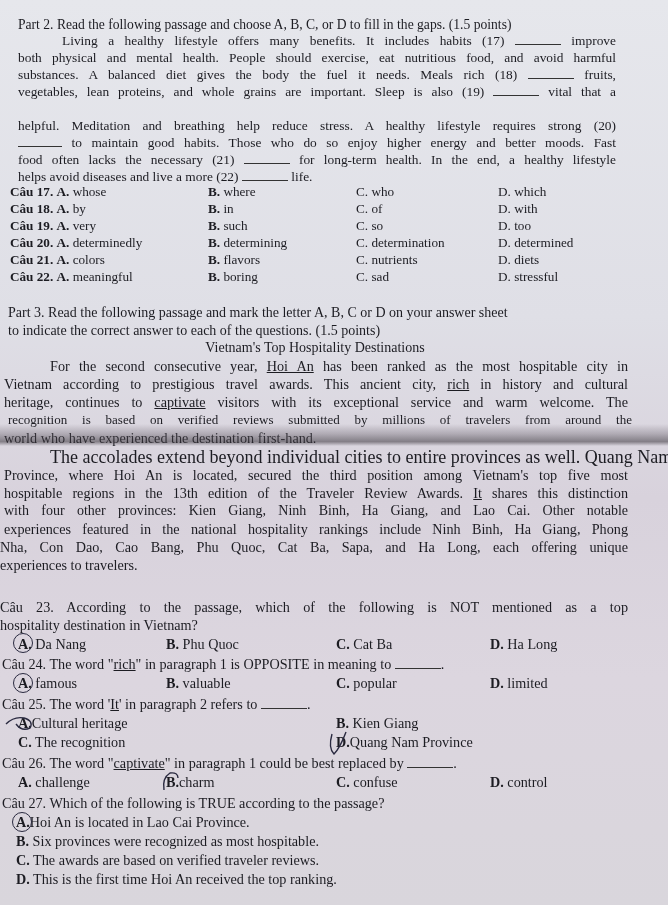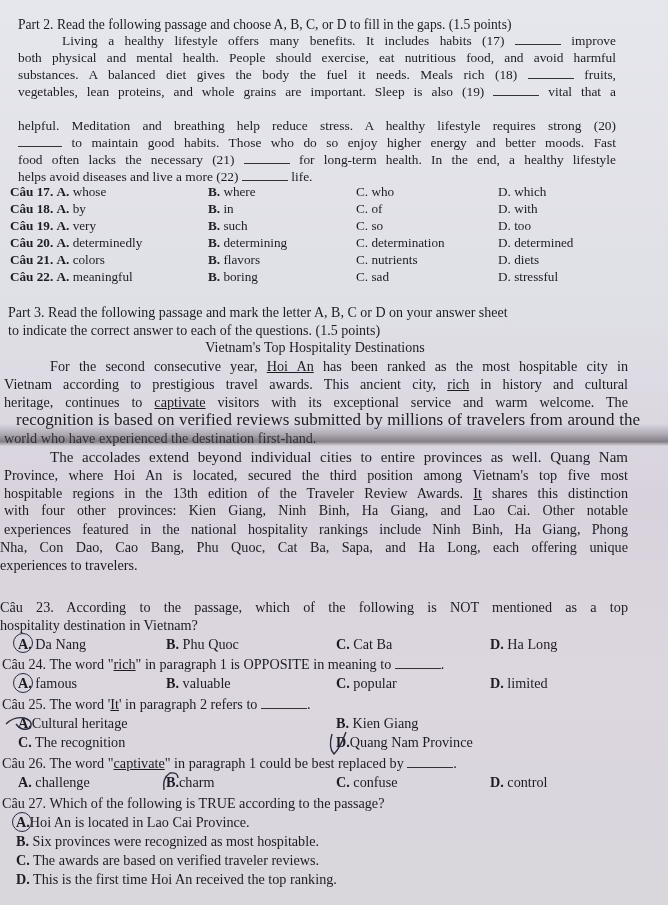--- a/index.html
+++ b/index.html
@@ -110,26 +110,26 @@
     <span>For the second consecutive year, </span><span class="u">Hoi An</span><span> has been ranked as the most hospitable city in</span>
   </div>
 
   <div class="line b" style="top:341px; left:0; width:630px; text-align:center; font-size:14px;">Vietnam's Top Hospitality Destinations</div>
   <div class="line just" style="top:377px; left:4px; width:624px; font-size:14.2px;">
     <span>Vietnam according to prestigious travel awards. This ancient city, </span><span class="u b">rich</span><span> in history and cultural</span>
   </div>
   <div class="line just" style="top:395px; left:4px; width:624px; font-size:14.2px;">
     <span>heritage, continues to </span><span class="u b">captivate</span><span> visitors with its exceptional service and warm welcome. The</span>
   </div>
-  <div class="line just" style="top:413px; left:16px; width:624px; font-size:17px;">recognition is based on verified reviews submitted by millions of travelers from around the</div>
+  <div class="line just" style="top:413px; left:8px; width:624px; font-size:13px;">recognition is based on verified reviews submitted by millions of travelers from around the</div>
   <div class="line" style="top:431px; left:4px; font-size:14.2px;">world who have experienced the destination first-hand.</div>
 
   <div class="fold"></div>
 
-  <div class="line just" style="top:450px; left:50px; width:578px; font-size:15px;">The accolades extend beyond individual cities to entire provinces as well. Quang Nam</div>
+  <div class="line just" style="top:450px; left:50px; width:578px; font-size:18px;">The accolades extend beyond individual cities to entire provinces as well. Quang Nam</div>
   <div class="line just" style="top:468px; left:4px; width:624px; font-size:14.2px;">Province, where Hoi An is located, secured the third position among Vietnam's top five most</div>
   <div class="line just" style="top:486px; left:4px; width:624px; font-size:14.2px;">
     <span>hospitable regions in the 13th edition of the Traveler Review Awards. </span><span class="u b">It</span><span> shares this distinction</span>
   </div>
   <div class="line just" style="top:504px; left:4px; width:624px; font-size:14px;">with four other provinces: Kien Giang, Ninh Binh, Ha Giang, and Lao Cai. Other notable</div>
   <div class="line just" style="top:522px; left:4px; width:624px; font-size:14.2px;">experiences featured in the national hospitality rankings include Ninh Binh, Ha Giang, Phong</div>
   <div class="line just" style="top:540px; left:0px; width:628px; font-size:14.2px;">Nha, Con Dao, Cao Bang, Phu Quoc, Cat Ba, Sapa, and Ha Long, each offering unique</div>
   <div class="line" style="top:558px; left:0px; font-size:14.2px;">experiences to travelers.</div>
 
   <div class="line just" style="top:600px; left:0px; width:628px; font-size:14.2px;">

